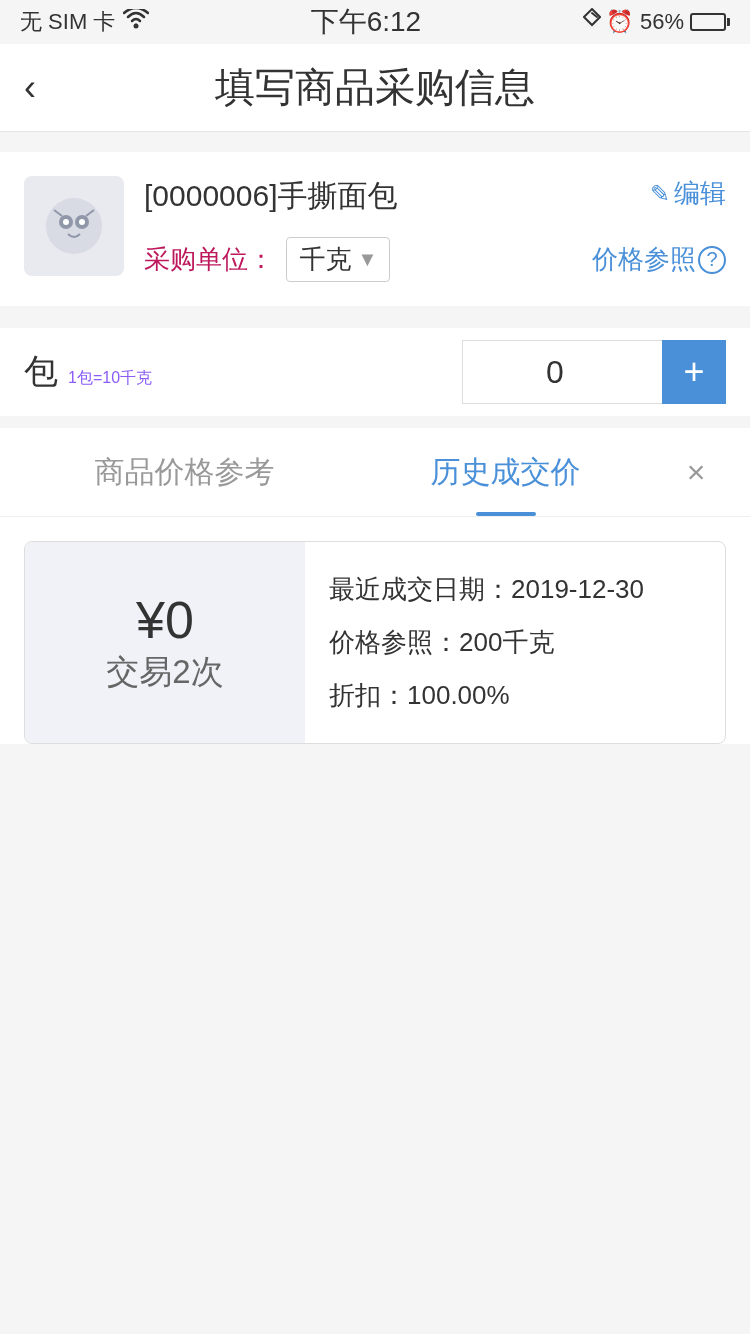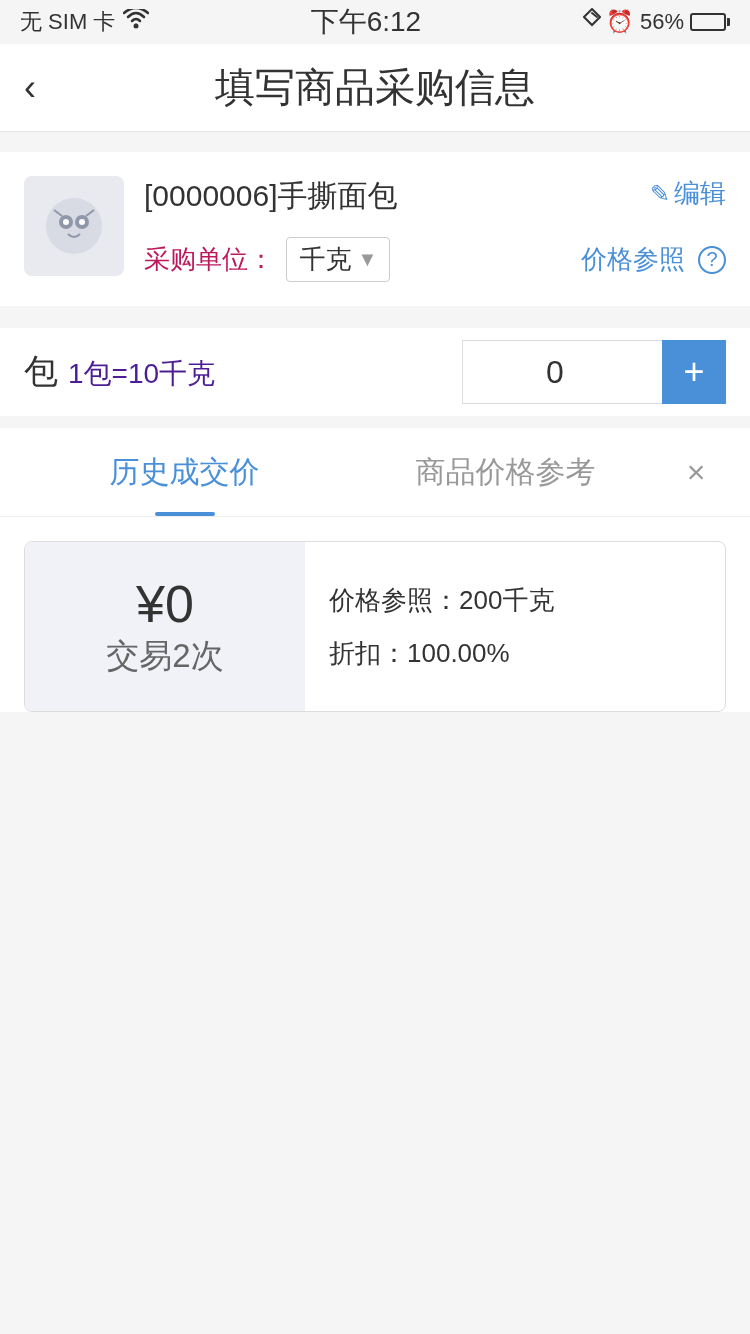--- a/index.html
+++ b/index.html
@@ -162,21 +162,21 @@
     }
     .unit-select .arrow {
       font-size: 20px;
       color: #999;
     }
     .price-ref {
       font-size: 26px;
       color: #4a90d9;
       display: flex;
       align-items: center;
-      gap: 13px;
+      gap: 2px;
       cursor: pointer;
     }
     .price-ref-icon {
       width: 28px;
       height: 28px;
       border: 2px solid #4a90d9;
       border-radius: 50%;
       display: flex;
       align-items: center;
       justify-content: center;
@@ -198,22 +198,22 @@
       display: flex;
       align-items: baseline;
       gap: 10px;
     }
     .quantity-unit-name {
       font-size: 34px;
       color: #333;
       font-weight: 500;
     }
     .quantity-unit-hint {
-      font-size: 28px;
-      color: #4c1d95;
+      font-size: 16px;
+      color: #8b5cf6;
     }
     .quantity-input-group {
       display: flex;
       align-items: center;
       gap: 0;
     }
     .quantity-input {
       width: 200px;
       height: 64px;
       border: 1px solid #ddd;
@@ -422,39 +422,42 @@
   </div>
   <div class="quantity-input-group">
     <input class="quantity-input" type="number" value="0" style="">
     <button class="quantity-plus">+</button>
   </div>
 </div>
 
 <div class="bottom-panel">
 
   <div class="tabs">
+    <div class="tab-item">
+      <span>商品价格参考</span>
+    </div>
     <div class="tab-item active">
       <span>历史成交价</span>
       <div class="tab-indicator"></div>
-    </div>
-    <div class="tab-item">
-      <span>商品价格参考</span>
     </div>
     <div class="tab-close">×</div>
   </div>
 
   <div class="transaction-card">
     <div class="transaction-left">
       <div class="transaction-price">
         <span>¥</span><span>0</span>
       </div>
       <div class="transaction-count">交易2次</div>
     </div>
     <div class="transaction-right">
       <div class="transaction-detail-item">
+        <span>最近成交日期：</span><span>2019-12-30</span>
+      </div>
+      <div class="transaction-detail-item">
         <span>价格参照：</span><span>200千克</span>
       </div>
       <div class="transaction-detail-item">
         <span>折扣：</span><span>100.00%</span>
       </div>
     </div>
   </div>
 </div>
 
 </body></html>

